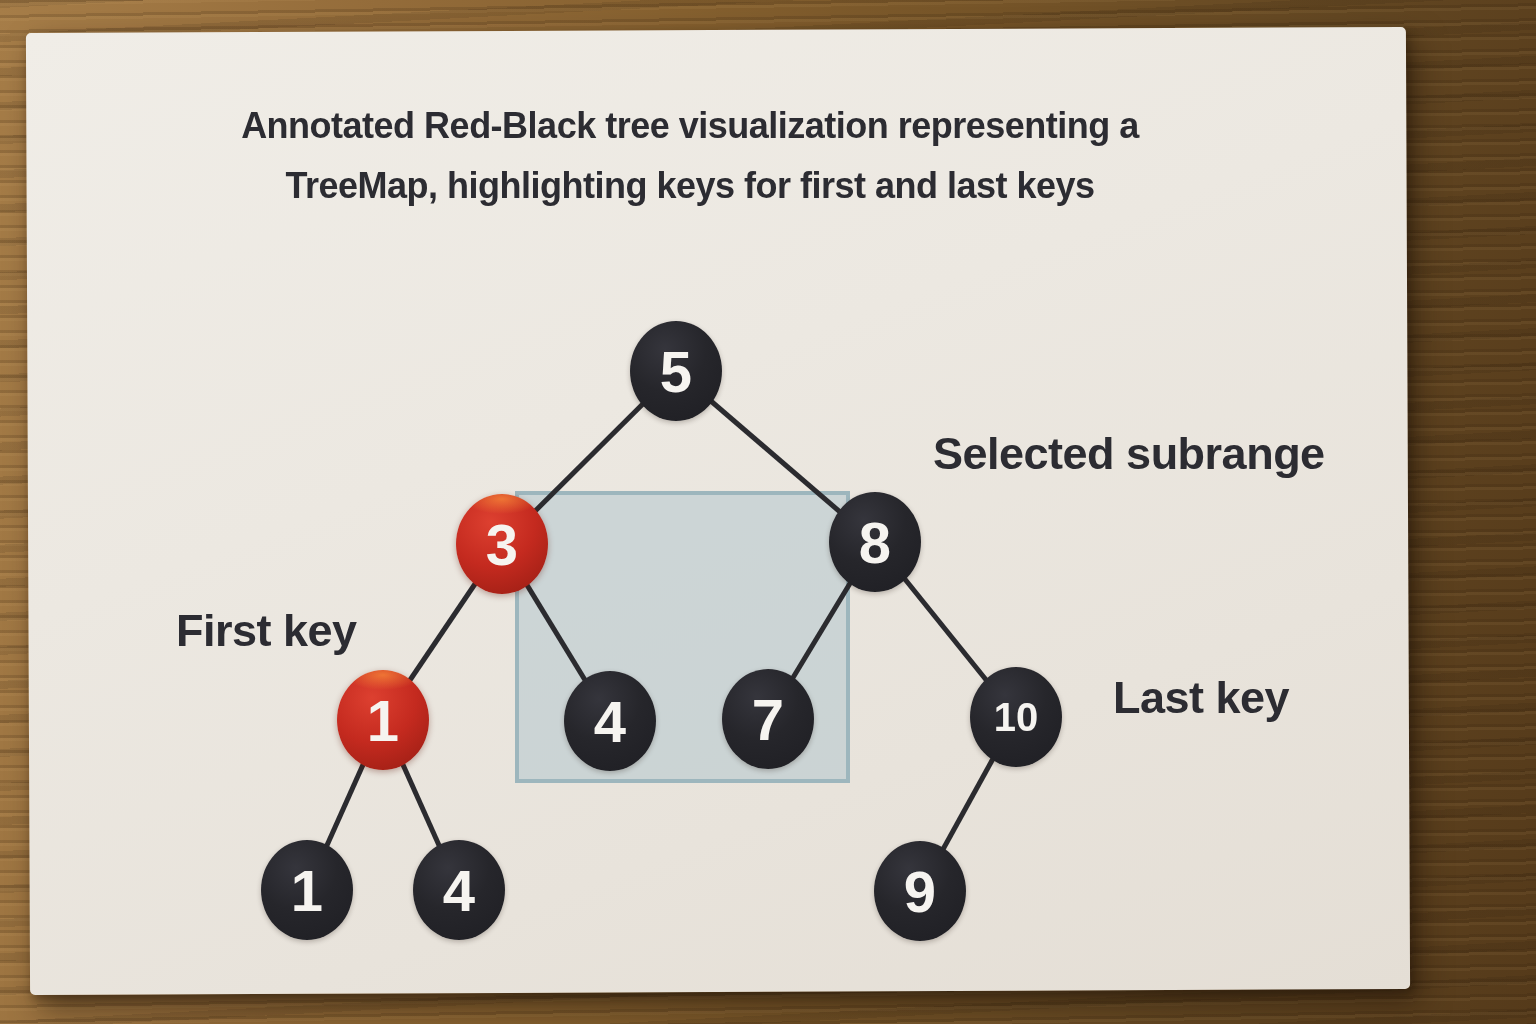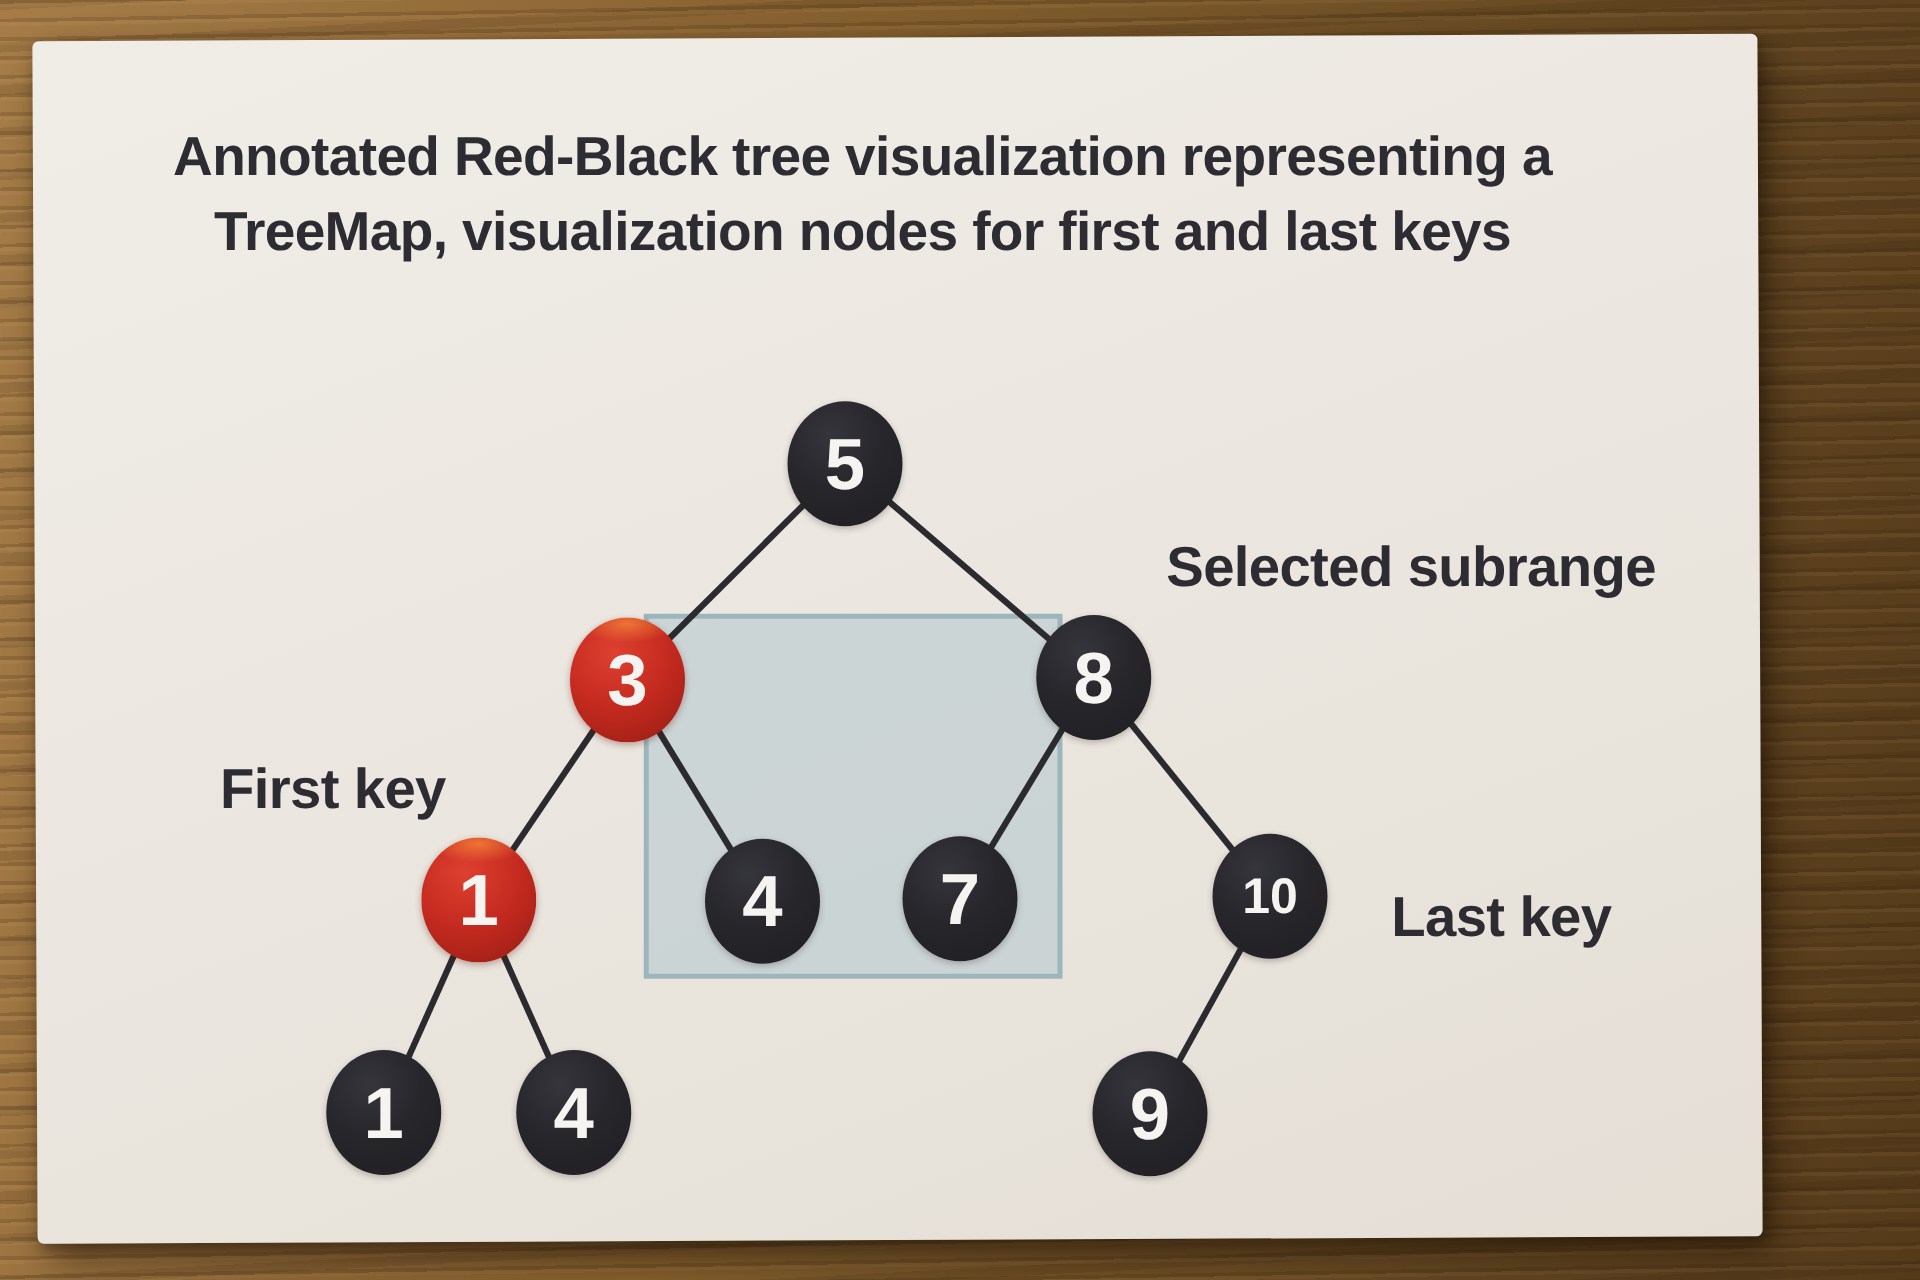--- a/index.html
+++ b/index.html
@@ -22,28 +22,28 @@
   #card{
     position:absolute;left:28px;top:30px;width:1380px;height:962px;
     background:linear-gradient(160deg,#f0ede7 0%,#ece8e1 40%,#e8e3db 72%,#e4ded5 100%);
     border-radius:5px;
     box-shadow:10px 14px 30px rgba(28,16,5,0.50), 3px 5px 10px rgba(28,16,5,0.35);
     transform:rotate(-0.25deg);
   }
   #title{
     position:absolute;left:60px;top:96px;width:1260px;
     text-align:center;color:#2c2c32;
-    font-size:44px;font-weight:600;letter-spacing:-0.5px;line-height:60px;
+    font-size:36px;font-weight:600;letter-spacing:-0.5px;line-height:60px;
   }
   .annotation{
     position:absolute;color:#2c2c32;font-size:45px;font-weight:600;letter-spacing:-0.5px;
     white-space:nowrap;
   }
   #first-key-label{left:176px;top:605px;}
-  #last-key-label{left:1113px;top:672px;margin-top:36px;}
+  #last-key-label{left:1113px;top:672px;}
   #selected-subrange-label{left:933px;top:428px;}
   #diagram-svg{position:absolute;left:0;top:0;width:1536px;height:1024px;}
   .node{
     position:absolute;width:92px;height:100px;border-radius:50%;
     display:flex;align-items:center;justify-content:center;
     color:#f6f4f0;font-size:58px;font-weight:600;
   }
   .node.black{
     background:radial-gradient(circle at 38% 28%, #35353c 0%, #26262b 45%, #1e1e23 100%);
     box-shadow:0 2px 5px rgba(30,20,10,0.25);
@@ -57,21 +57,21 @@
   .node.two-digit{font-size:40px;}
 </style>
 </head>
 <body>
 
 <div id="stage">
   <div id="card"></div>
 
   <div id="title">
     <div>Annotated Red-Black tree visualization representing a</div>
-    <div>TreeMap, visualization nodes for first and last keys</div>
+    <div>TreeMap, highlighting keys for first and last keys</div>
   </div>
 
   <svg id="diagram-svg" viewBox="0 0 1536 1024" xmlns="http://www.w3.org/2000/svg">
       <rect x="517" y="493" width="331" height="288" fill="rgba(178,199,205,0.55)" stroke="#9db6bd" stroke-width="4"></rect>
       <line x1="676" y1="371" x2="502" y2="544" stroke="#2b2b2f" stroke-width="5"></line>
       <line x1="676" y1="371" x2="875" y2="542" stroke="#2b2b2f" stroke-width="5"></line>
       <line x1="502" y1="544" x2="383" y2="720" stroke="#2b2b2f" stroke-width="5"></line>
       <line x1="502" y1="544" x2="610" y2="721" stroke="#2b2b2f" stroke-width="5"></line>
       <line x1="875" y1="542" x2="768" y2="719" stroke="#2b2b2f" stroke-width="5"></line>
       <line x1="875" y1="542" x2="1016" y2="717" stroke="#2b2b2f" stroke-width="5"></line>

